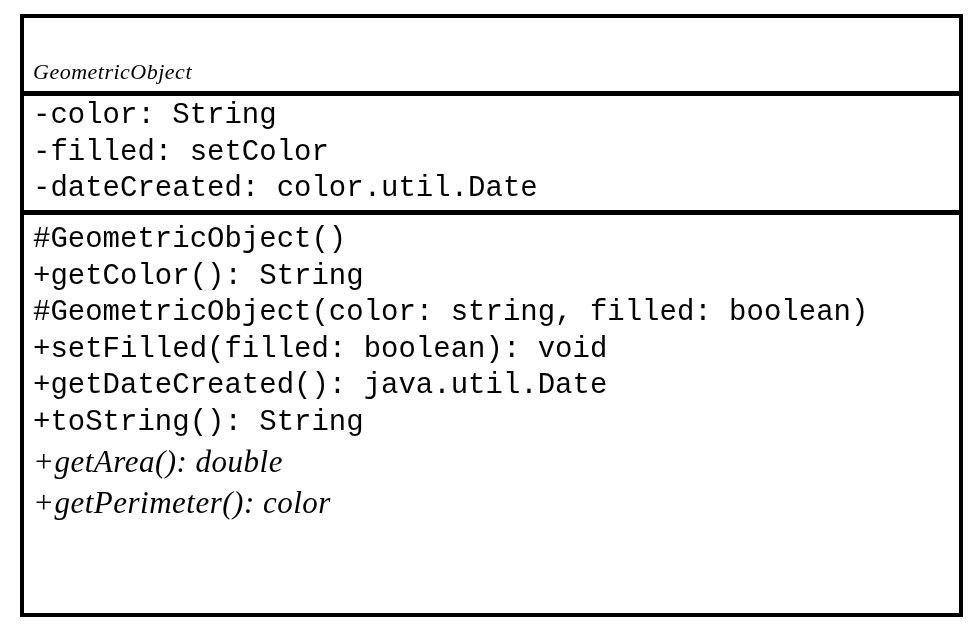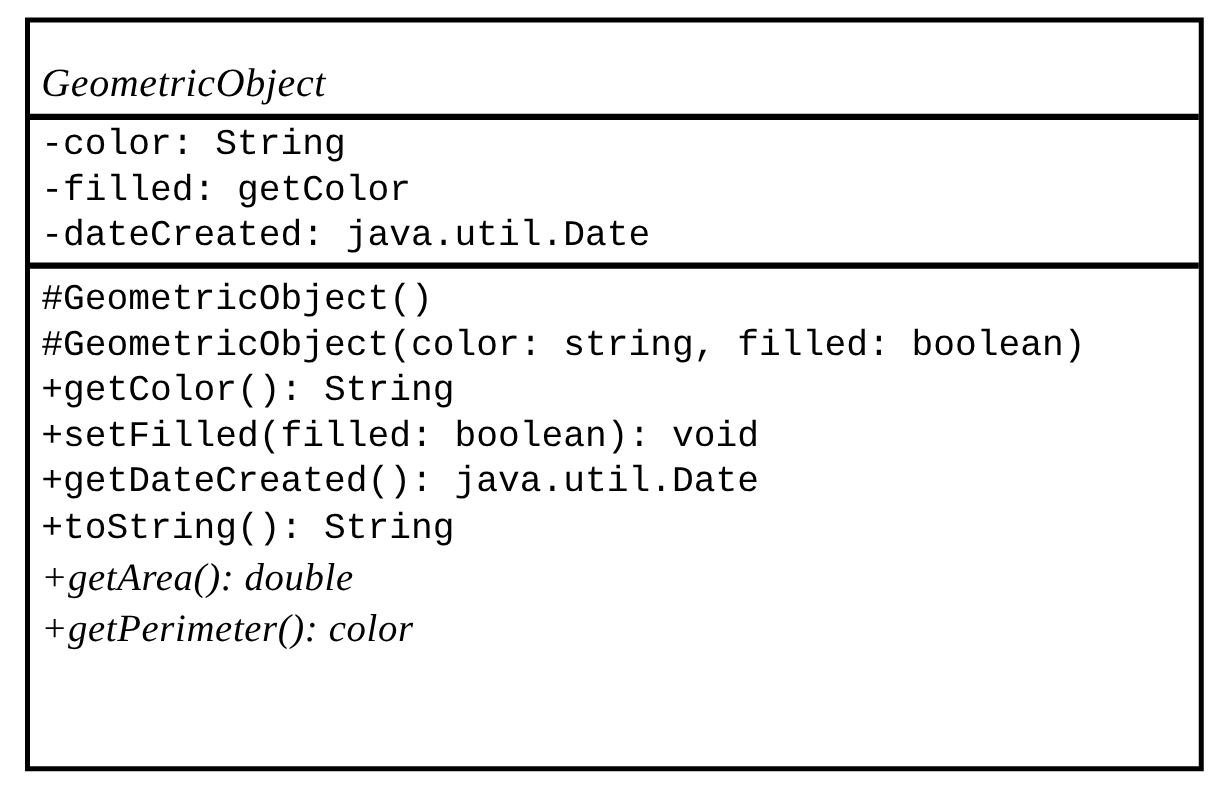--- a/index.html
+++ b/index.html
@@ -26,21 +26,21 @@
   .compartment-name {
     height: 78px;
     border-bottom: 5px solid #000000;
     display: flex;
     align-items: flex-end;
     padding: 0 0 6px 9px;
   }
   .class-name {
     font-family: "Liberation Serif", serif;
     font-style: italic;
-    font-size: 32px;
+    font-size: 22px;
     color: #000000;
     letter-spacing: 0.5px;
   }
   .compartment-fields {
     height: 119px;
     border-bottom: 5px solid #000000;
     padding: 2px 12px 0 9px;
   }
   .compartment-methods {
     flex: 1;
@@ -66,28 +66,28 @@
 
 <div class="canvas">
   <div class="uml-class">
 
     <div class="compartment-name">
       <span class="class-name">GeometricObject</span>
     </div>
 
     <div class="compartment-fields">
       <div class="line">-color: String</div>
-      <div class="line">-filled: getColor</div>
-      <div class="line">-dateCreated: java.util.Date</div>
+      <div class="line">-filled: setColor</div>
+      <div class="line">-dateCreated: color.util.Date</div>
     </div>
 
     <div class="compartment-methods">
       <div class="line">#GeometricObject()</div>
+      <div class="line">+getColor(): String</div>
       <div class="line">#GeometricObject(color: string, filled: boolean)</div>
-      <div class="line">+getColor(): String</div>
       <div class="line">+setFilled(filled: boolean): void</div>
       <div class="line">+getDateCreated(): java.util.Date</div>
       <div class="line">+toString(): String</div>
       <div class="line abstract">+getArea(): double</div>
       <div class="line abstract">+getPerimeter(): color</div>
     </div>
 
   </div>
 </div>
 

